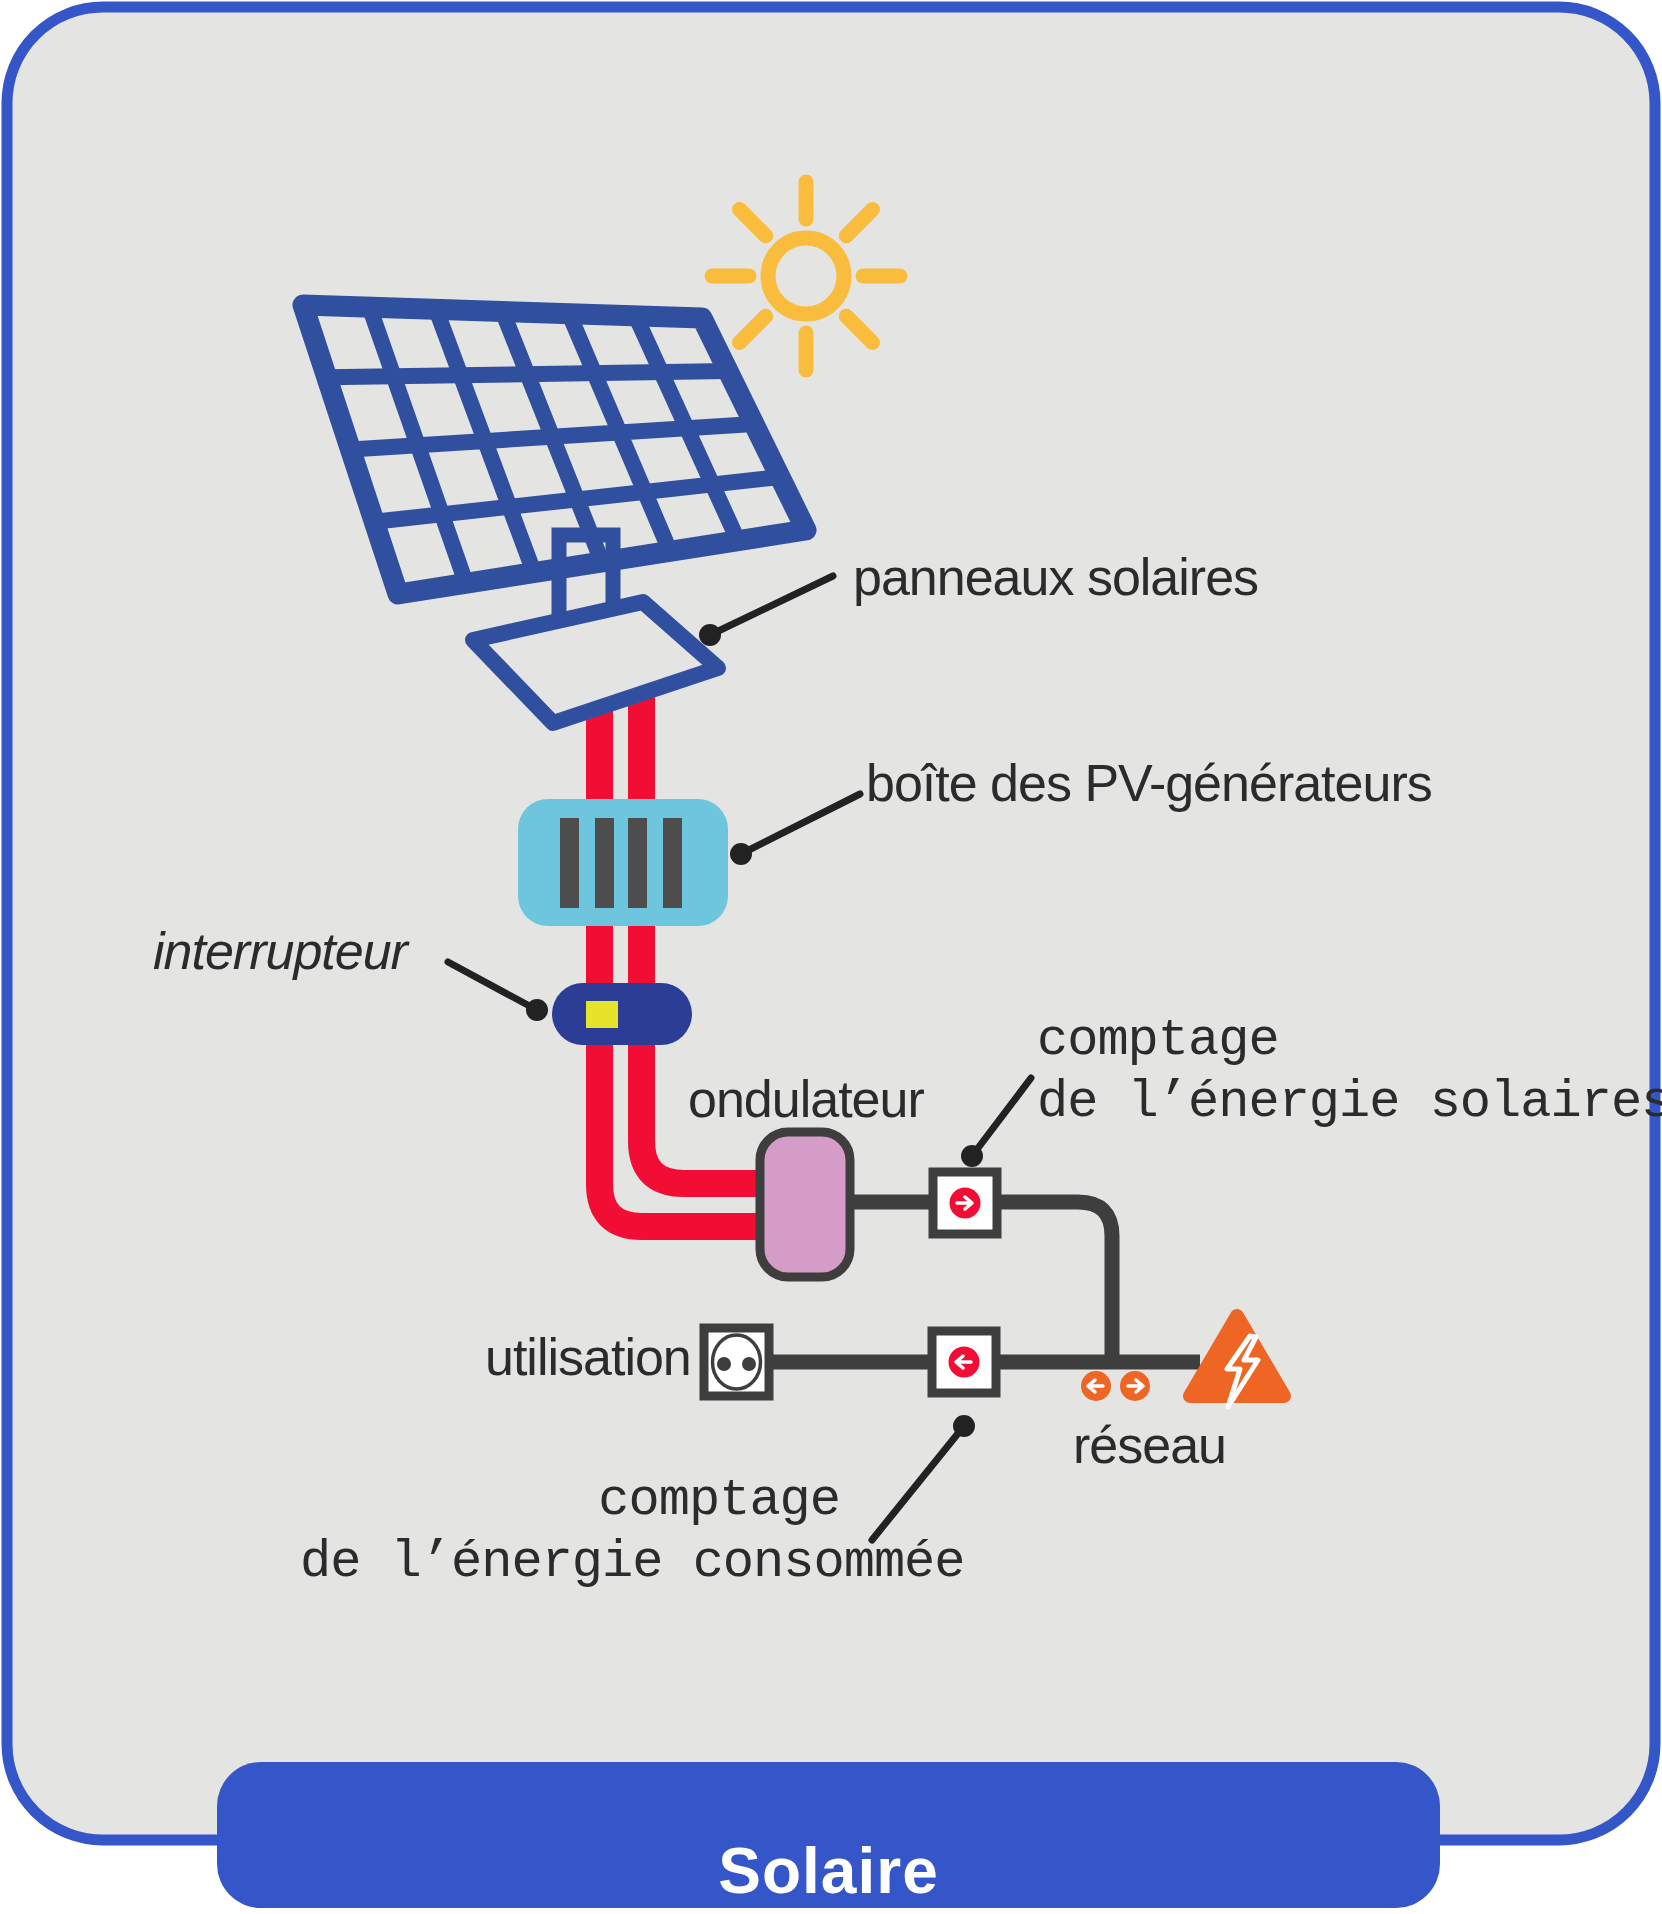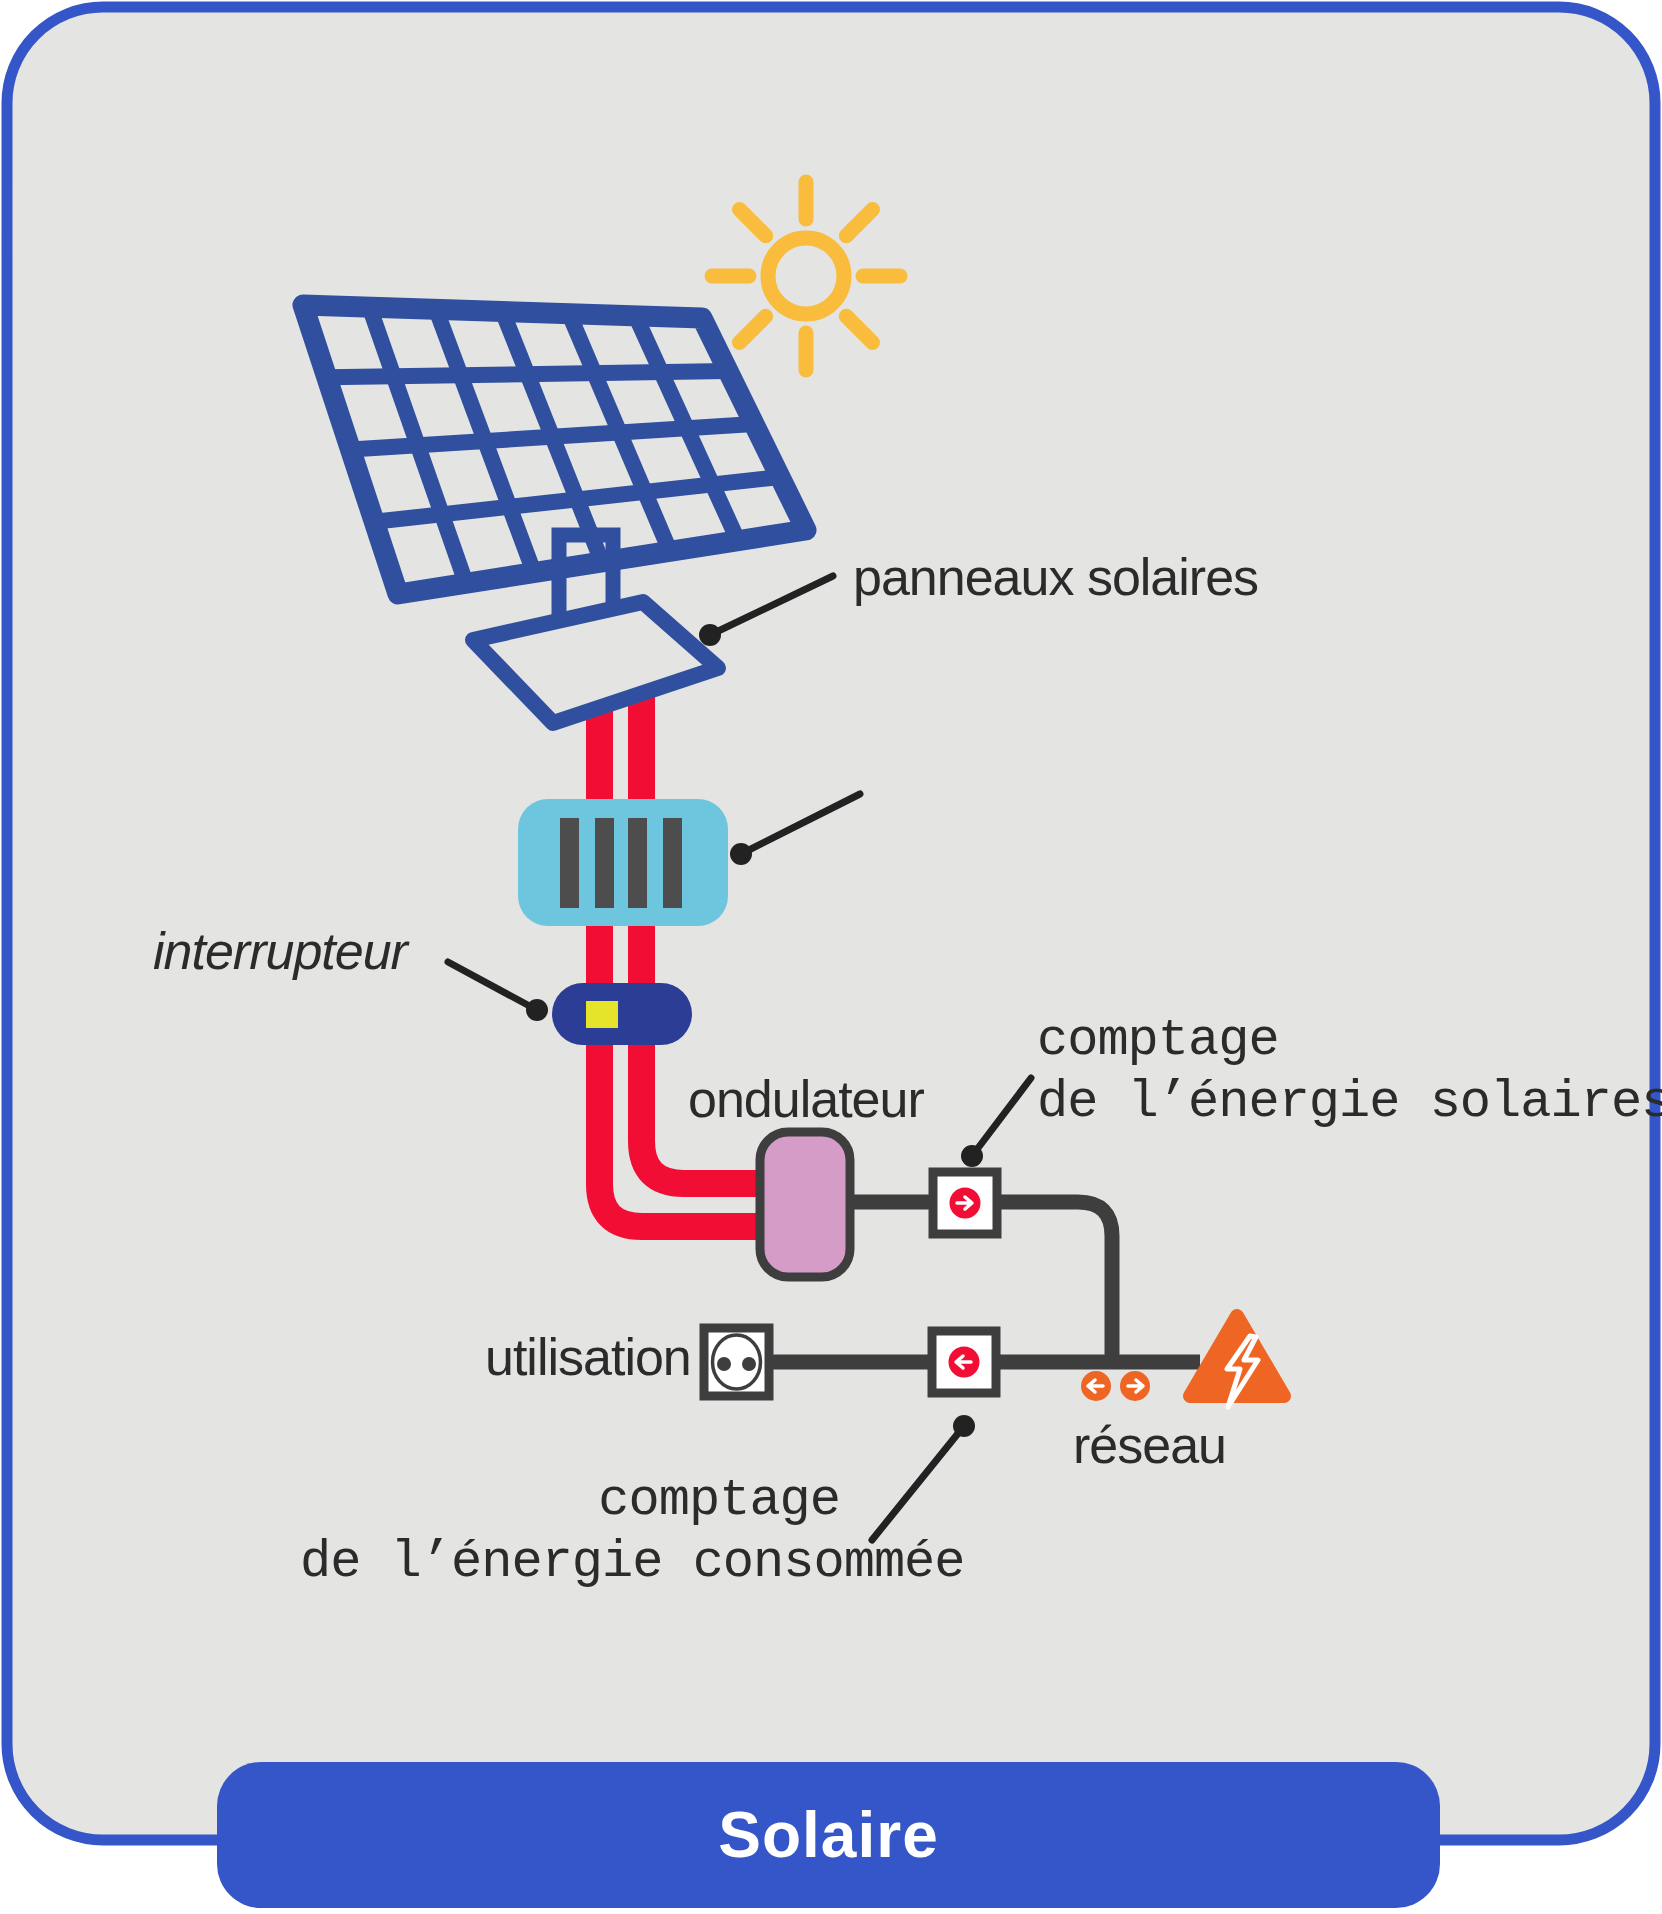--- a/index.html
+++ b/index.html
@@ -3,21 +3,21 @@
 <meta charset="utf-8">
 <style>
   html,body{margin:0;padding:0;background:#ffffff;}
   .canvas{position:relative;width:1662px;height:1914px;background:#ffffff;overflow:hidden;
           font-family:"Liberation Sans", sans-serif;}
   .diagram-svg{position:absolute;left:0;top:0;}
   .lbl{position:absolute;color:#2b2b2b;font-size:52px;font-weight:300;letter-spacing:-1px;
        white-space:nowrap;line-height:62px;}
   .lbl span{display:block;font-family:Liberation Mono, monospace;}
   .title-wrap{position:absolute;left:217px;top:1762px;width:1223px;height:146px;
-              display:flex;align-items:center;justify-content:center;}
+              display:flex;align-items:flex-end;justify-content:center;}
   .title-text{color:#ffffff;font-size:64px;font-weight:bold;letter-spacing:1px;}
   .right{text-align:right;}
 </style>
 </head>
 <body>
 
 <div class="canvas">
 
 <svg class="diagram-svg" width="1662" height="1914" viewBox="0 0 1662 1914">
 
@@ -124,20 +124,21 @@
       <circle cx="972" cy="1156" r="11"></circle>
       <circle cx="964" cy="1426" r="11"></circle>
     </g>
   </g>
 
   <rect x="217" y="1762" width="1223" height="146" rx="44" fill="#3556C8"></rect>
 </svg>
 
 <div class="lbl" style="left:853px;top:546px;">panneaux solaires</div>
 
+<div class="lbl" style="left:866px;top:752px;">boîte des PV-générateurs</div>
 
 <div class="lbl" style="left:153px;top:920px;font-style:italic;">interrupteur</div>
 
 <div class="lbl" style="left:688px;top:1068px;">ondulateur</div>
 
 <div class="lbl" style="left:1037px;top:1010px;">
   <span>comptage</span>
   <span>de l’énergie solaires</span>
 </div>
 

